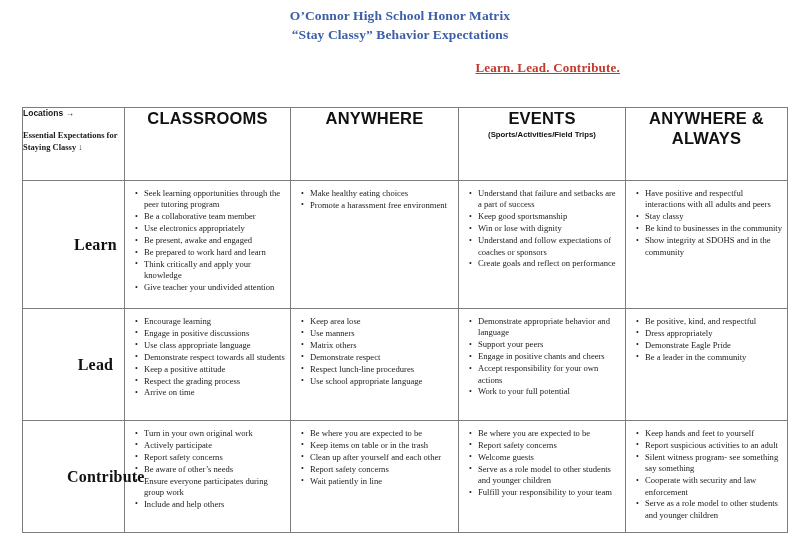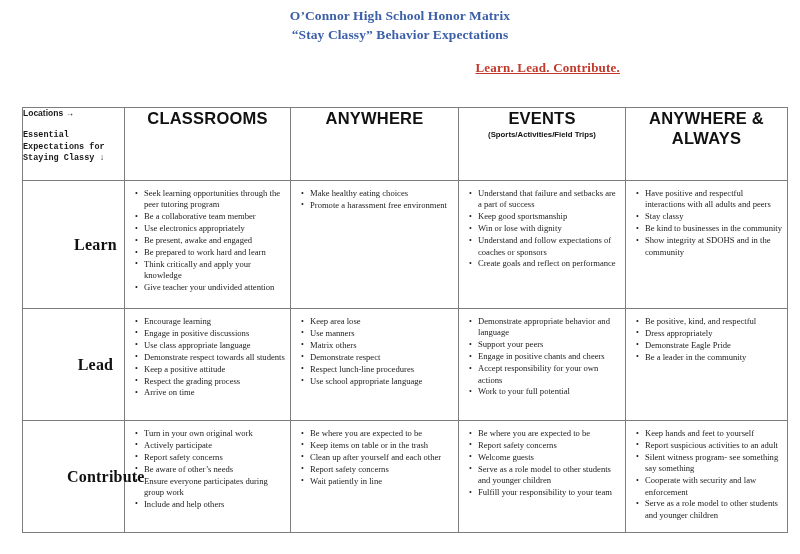--- a/index.html
+++ b/index.html
@@ -100,21 +100,21 @@
   }
   .corner-top {
     font-family: "Liberation Sans", sans-serif;
     font-weight: bold;
     font-size: 8.5px;
     color: #1a1a1a;
     line-height: 11px;
     margin-bottom: 11px;
   }
   .corner-bottom {
-    font-family: Liberation Mono, monospace;
+    font-family: Liberation Serif, serif;
     font-weight: bold;
     font-size: 8.5px;
     color: #1a1a1a;
     line-height: 11.5px;
   }
 
   .col-head {
     text-align: center;
     vertical-align: middle;
     padding: 4px 3px;

